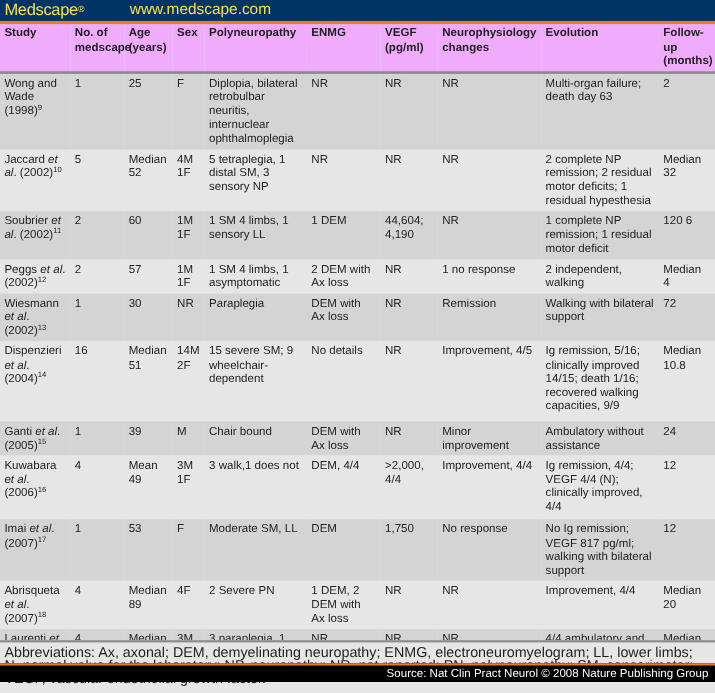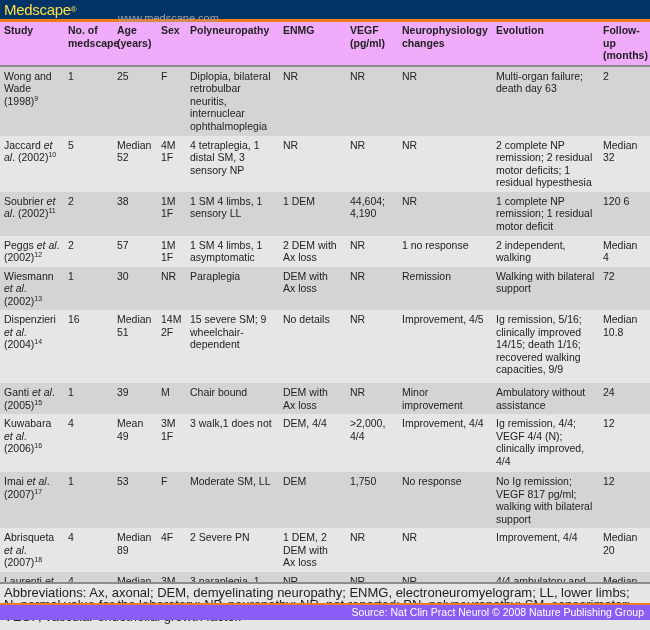--- a/index.html
+++ b/index.html
@@ -15,22 +15,22 @@
     background: #003366;
     border-bottom: 3px solid #f07b1d;
   }
   .logo {
     position: absolute; left: 4px; top: 1px;
     font-family: Liberation Sans, sans-serif; font-size: 15px; color: #fde047;
     letter-spacing: -0.3px;
   }
   .logo sup { font-size: 8px; vertical-align: 3px; }
   .site-url {
-    position: absolute; left: 118px; top: 12px;
-    font-size: 11px; color: #a3a3a3;
+    position: absolute; left: 118px; top: 0;
+    font-size: 14px; color: #fde047;
   }
   table {
     position: absolute; left: 0; top: 22px; width: 650px;
     border-collapse: collapse; table-layout: fixed;
   }
   th, td {
     text-align: left; vertical-align: top;
     padding: 3px 4px 3px 4px; line-height: 12.5px;
     font-weight: normal;
   }
@@ -42,21 +42,21 @@
   tbody tr.light td { background: #e6e6e6; }
   sup.ref { font-size: 7px; vertical-align: 4px; line-height: 0; }
   em { font-style: italic; }
   .footnote {
     position: absolute; left: 0; top: 582px; width: 650px; height: 31px;
     background: #e6e6e6; border-top: 2px solid #8c8c8c;
     box-sizing: border-box; padding: 3px 4px; font-size: 13px; line-height: 12px; color: #222;
   }
   .bottombar {
     position: absolute; left: 0; top: 603px; width: 650px; height: 17px;
-    background: #8b5cf6; border-top: 2px solid #f07b1d; box-sizing: border-box;
+    background: #000000; border-top: 2px solid #f07b1d; box-sizing: border-box;
   }
   .source {
     position: absolute; right: 6px; top: 1px; color: #fff; font-size: 10.5px;
   }
 </style>
 </head>
 <body>
 
 <div class="topbar">
   <div class="logo"><span>Medscape</span><sup>®</sup></div>
@@ -101,31 +101,31 @@
         <td>NR</td>
         <td>NR</td>
         <td>Multi-organ failure; death day 63</td>
         <td>2</td>
       </tr>
       <tr class="light" style="height: 52px;">
         <td><span>Jaccard </span><em>et al</em><span>. (2002)</span><sup class="ref">10</sup></td>
         <td>5</td>
         <td>Median 52</td>
         <td>4M 1F</td>
-        <td>4 tetraplegia, 1 distal SM, 3 sensory NP</td>
+        <td>5 tetraplegia, 1 distal SM, 3 sensory NP</td>
         <td>NR</td>
         <td>NR</td>
         <td>NR</td>
         <td>2 complete NP remission; 2 residual motor deficits; 1 residual hypesthesia</td>
         <td>Median 32</td>
       </tr>
       <tr class="dark" style="height: 44px;">
         <td><span>Soubrier </span><em>et al</em><span>. (2002)</span><sup class="ref">11</sup></td>
         <td>2</td>
-        <td>38</td>
+        <td>60</td>
         <td>1M 1F</td>
         <td>1 SM 4 limbs, 1 sensory LL</td>
         <td>1 DEM</td>
         <td>44,604; 4,190</td>
         <td>NR</td>
         <td>1 complete NP remission; 1 residual motor deficit</td>
         <td>120 6</td>
       </tr>
       <tr class="light" style="height: 29px;">
         <td><span>Peggs </span><em>et al</em><span>. (2002)</span><sup class="ref">12</sup></td>

